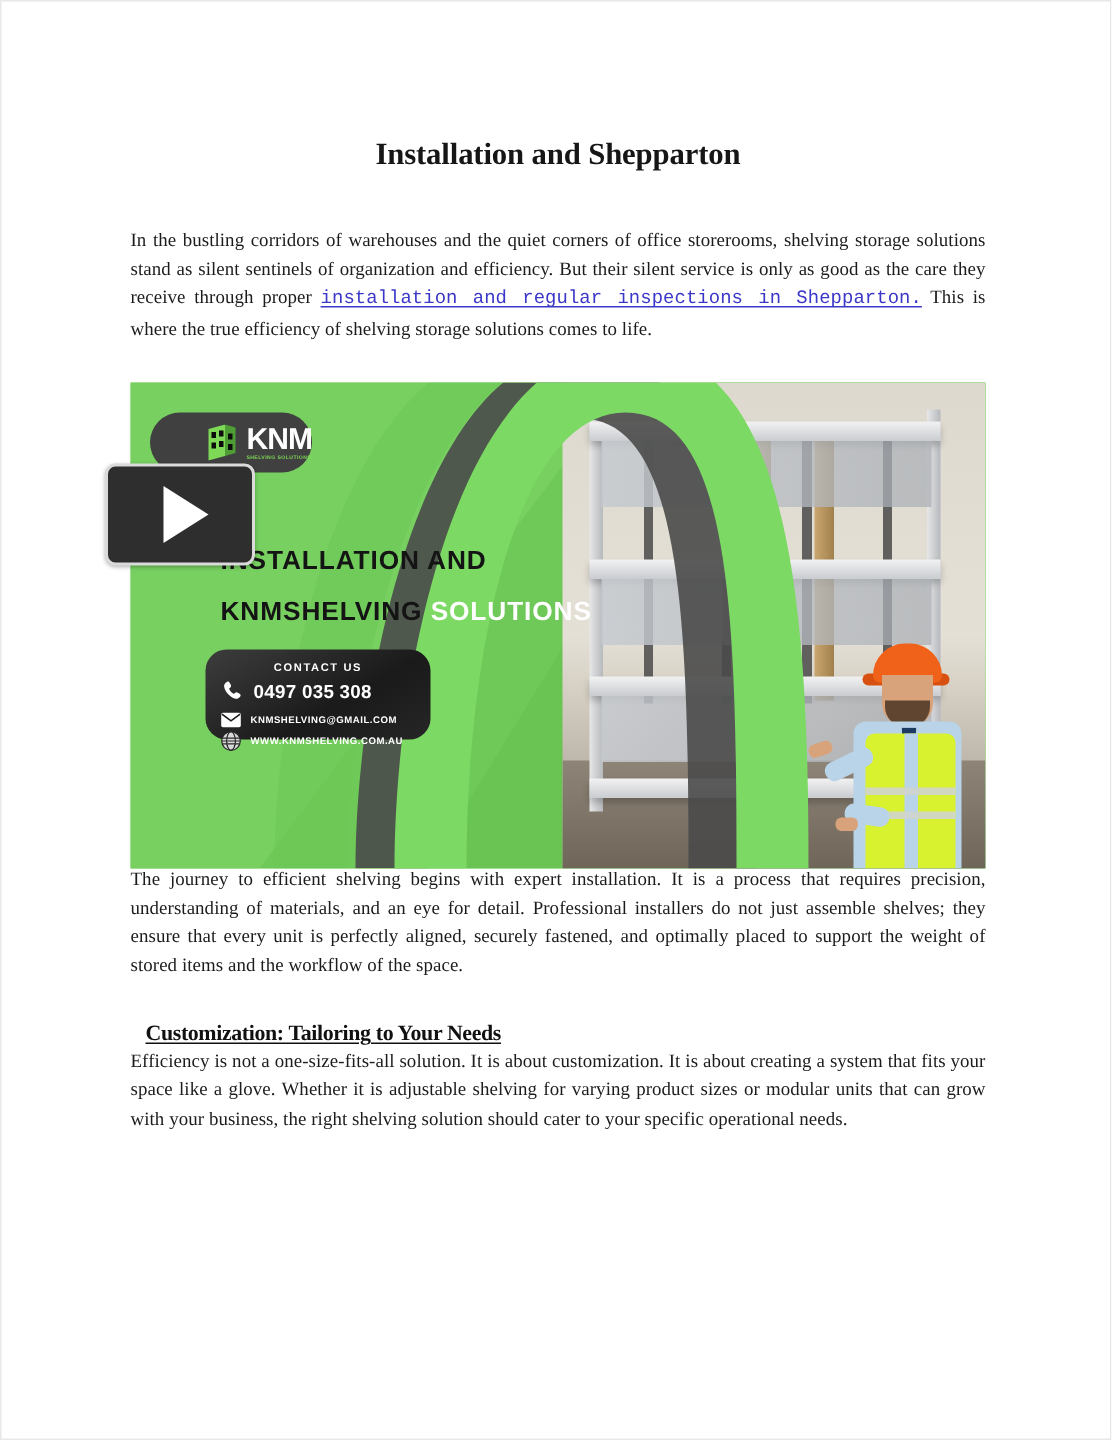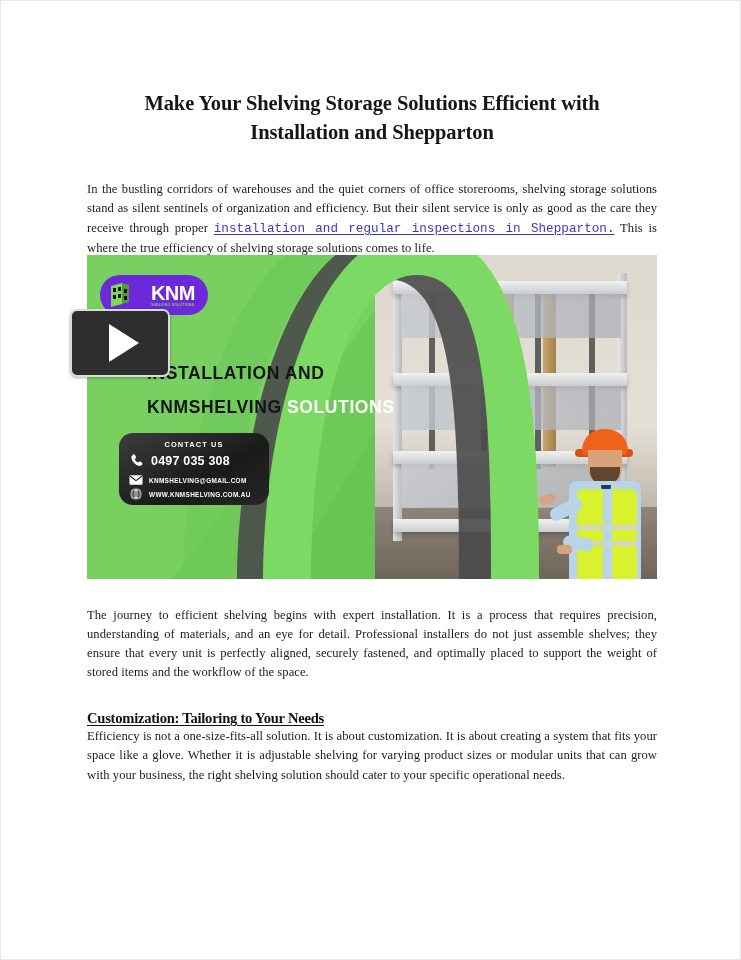--- a/index.html
+++ b/index.html
@@ -70,21 +70,21 @@
     margin: 0;
     font-family: "Liberation Serif", serif;
     font-size: 14.6px;
     font-weight: bold;
     color: #111111;
     text-decoration: underline;
     text-underline-offset: 2px;
     letter-spacing: -0.25px;
   }
   .h-foundation { margin-top: 26px; }
-  .h-custom { margin-top: 28px; }
+  .h-custom { margin-top: 28px; margin-left: 10px; }
   .body-after-heading { }
 
   
   .figure {
     position: absolute;
     left: 86px;
     top: 254px;
     width: 570px;
     height: 324px;
     overflow: visible;
@@ -268,27 +268,28 @@
     color: #141414;
     white-space: nowrap;
   }
   .thumb-city { color: #ffffff; }
 
   
   .logo-pill {
     position: absolute;
     left: 13px; top: 20px;
     width: 108px; height: 40px;
-    background: #6d28d9;
+    background: #404040;
     border-radius: 20px;
     display: flex;
     align-items: center;
-    gap: 20px;
+    gap: 5px;
     padding-left: 9px;
     box-sizing: border-box;
+    justify-content: flex-end;
   }
   .logo-mark { width: 22px; height: 24px; flex: none; }
   .logo-text-wrap { display: flex; flex-direction: column; line-height: 1; }
   .logo-knm {
     font-family: "Liberation Sans", sans-serif;
     font-weight: bold;
     font-size: 20px;
     color: #ffffff;
     letter-spacing: -0.6px;
   }
@@ -297,22 +298,22 @@
     font-size: 3.4px;
     font-weight: bold;
     color: #7ed957;
     letter-spacing: 0.3px;
     margin-top: 1.5px;
   }
 
   
   .contact-card {
     position: absolute;
-    left: 32px; top: 178px;
-    width: 150px; height: 72px;
+    left: 50px; top: 178px;
+    width: 150px; height: 60px;
     background: linear-gradient(150deg, #3d3d3d, #1a1a1a 60%, #262626);
     border-radius: 14px;
     color: #ffffff;
   }
   .contact-title {
     position: absolute;
     left: 0; right: 0; top: 7px;
     text-align: center;
     font-family: "Liberation Sans", sans-serif;
     font-weight: bold;
@@ -364,21 +365,20 @@
   }
 </style>
 </head>
 <body>
 
 <div class="page">
 
   <div class="content">
 
     <h1 class="doc-title">
-      <span class="line">Make Your Shelving Storage Solutions Efficient with</span>
       <span class="line">Installation and Shepparton</span>
     </h1>
 
     <p class="para intro-para"><span>In the bustling corridors of warehouses and the quiet corners of office storerooms, shelving storage solutions stand as silent sentinels of organization and efficiency. But their silent service is only as good as the care they receive through proper </span><a class="inline-link" href="#">installation and regular inspections in Shepparton.</a><span> This is where the true efficiency of shelving storage solutions comes to life.</span></p>
 
     <div style="height:348px"></div>
 
     <p class="para body-after-heading">The journey to efficient shelving begins with expert installation. It is a process that requires precision, understanding of materials, and an eye for detail. Professional installers do not just assemble shelves; they ensure that every unit is perfectly aligned, securely fastened, and optimally placed to support the weight of stored items and the workflow of the space.</p>
 
     <h2 class="section-heading h-custom">Customization: Tailoring to Your Needs</h2>

